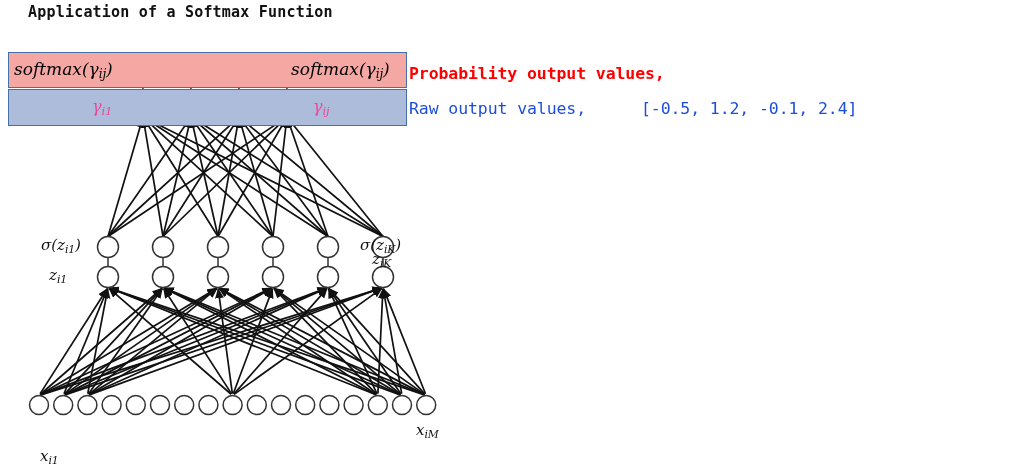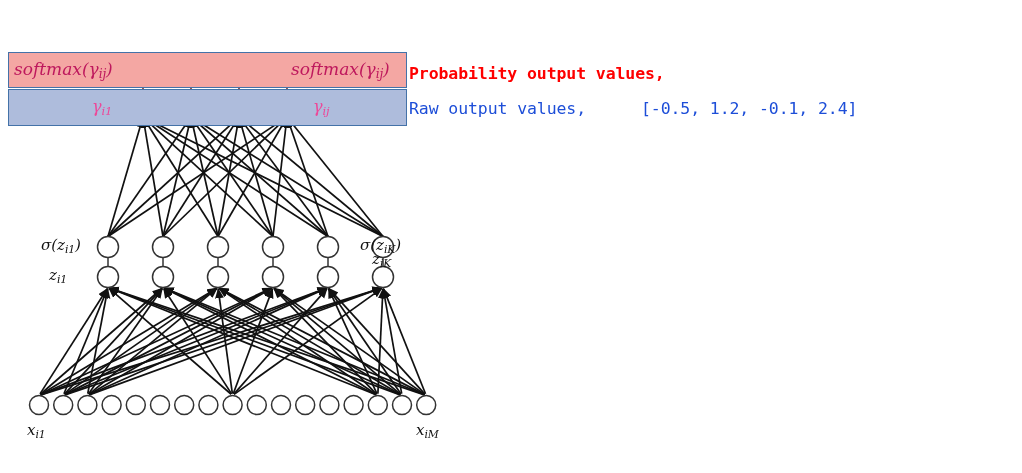--- a/index.html
+++ b/index.html
@@ -68,21 +68,21 @@
     line-height: 1;
   }
   .mathlabel sub {
     font-size: 0.72em;
     font-style: italic;
     vertical-align: -0.28em;
     letter-spacing: -0.2px;
   }
   .softmax-label {
     font-size: 17px;
-    color: #be185d;
+    color: #000000;
     top: 61px;
   }
   #softmax-label-left  { left: 14px; }
   #softmax-label-right { left: 291px; }
 
   .gamma-label {
     font-size: 16px;
     color: #ec4899;
     top: 99px;
   }
@@ -97,21 +97,21 @@
   #sigma-label-left  { left: 26px;  top: 238px; }
   #sigma-label-right { left: 345px; top: 238px; }
   #z-label-left      { left: 34px;  top: 268px; }
   #z-label-right     { left: 357px; top: 252px; }
 
   .input-label {
     color: #111111;
     font-size: 15px;
     top: 423px;
   }
-  #input-label-left  { left: 27px; }
+  #input-label-left  { left: 40px; margin-top: 26px; }
   #input-label-right { left: 416px; }
 
   
   #annotations {
     position: absolute;
     left: 409px;
     top: 55px;
     width: 610px;
     height: 72px;
   }
@@ -140,20 +140,21 @@
     font-weight: normal;
   }
   .anno-label { width: 232px; display: inline-block; }
   .anno-values { display: inline-block; }
 </style>
 </head>
 <body>
 
 <div id="root">
 
+  <div id="page-title">Application of a Softmax Function</div>
 
   <svg id="network-svg" width="1022" height="473" viewBox="0 0 1022 473">
     <defs>
       <marker id="arrow" markerWidth="7" markerHeight="7" refX="5.4" refY="2.6" orient="auto" markerUnits="strokeWidth">
         <path d="M0,0 L6,2.6 L0,5.2 z" fill="#111111"></path>
       </marker>
     </defs>
 
     <g id="edges-input-hidden" stroke="#111111" stroke-width="1.7" fill="none" marker-end="url(#arrow)">
         <line x1="40.02293962649418" y1="393.8988771063569" x2="107.1924160843467" y2="288.7640443897182"></line>

